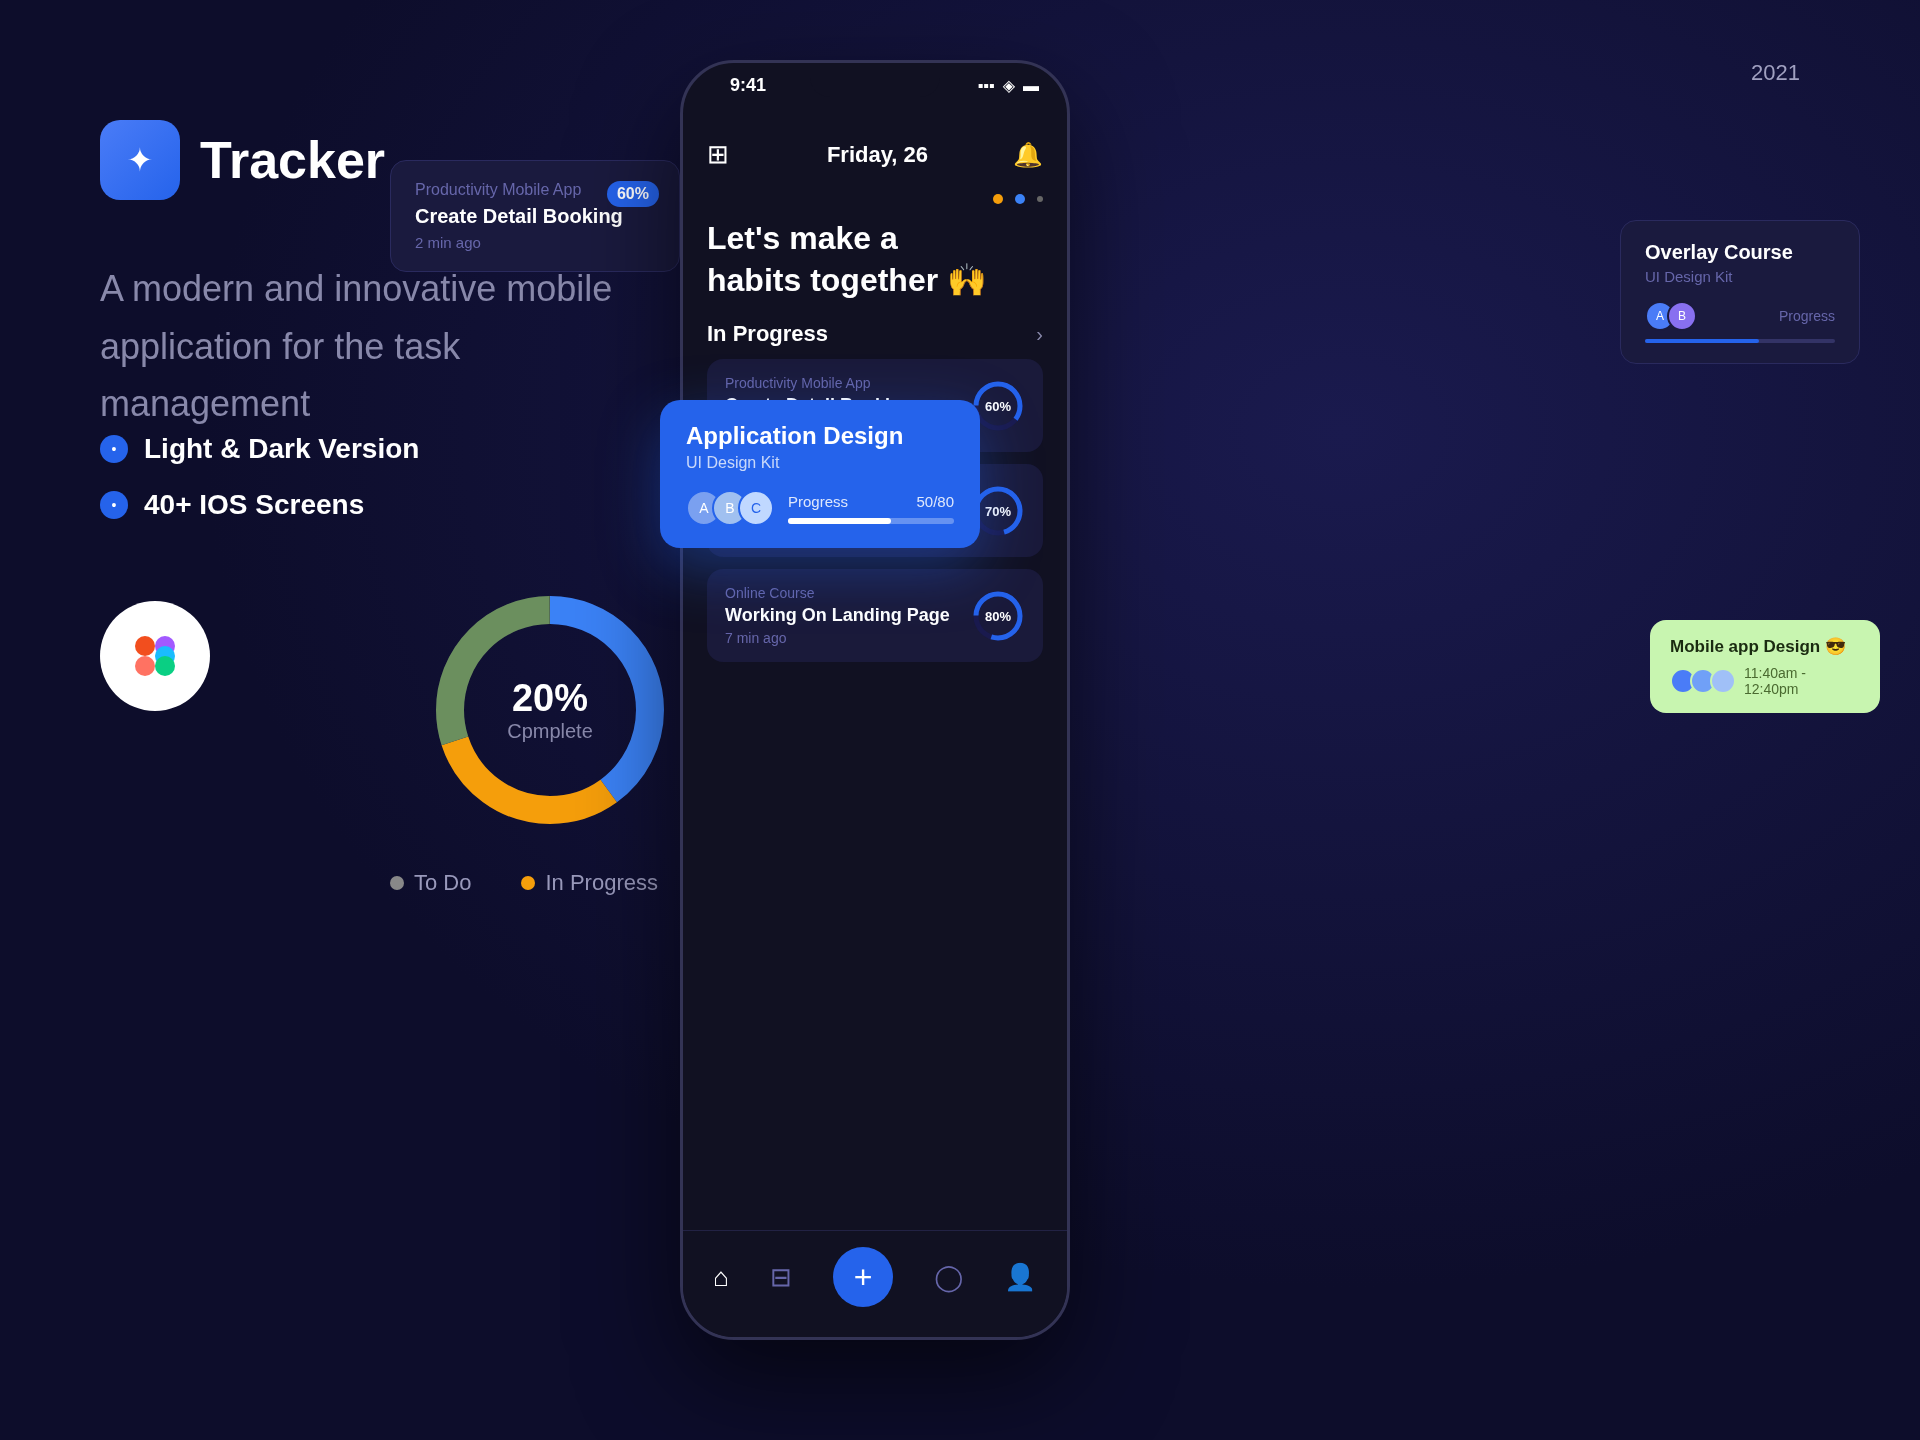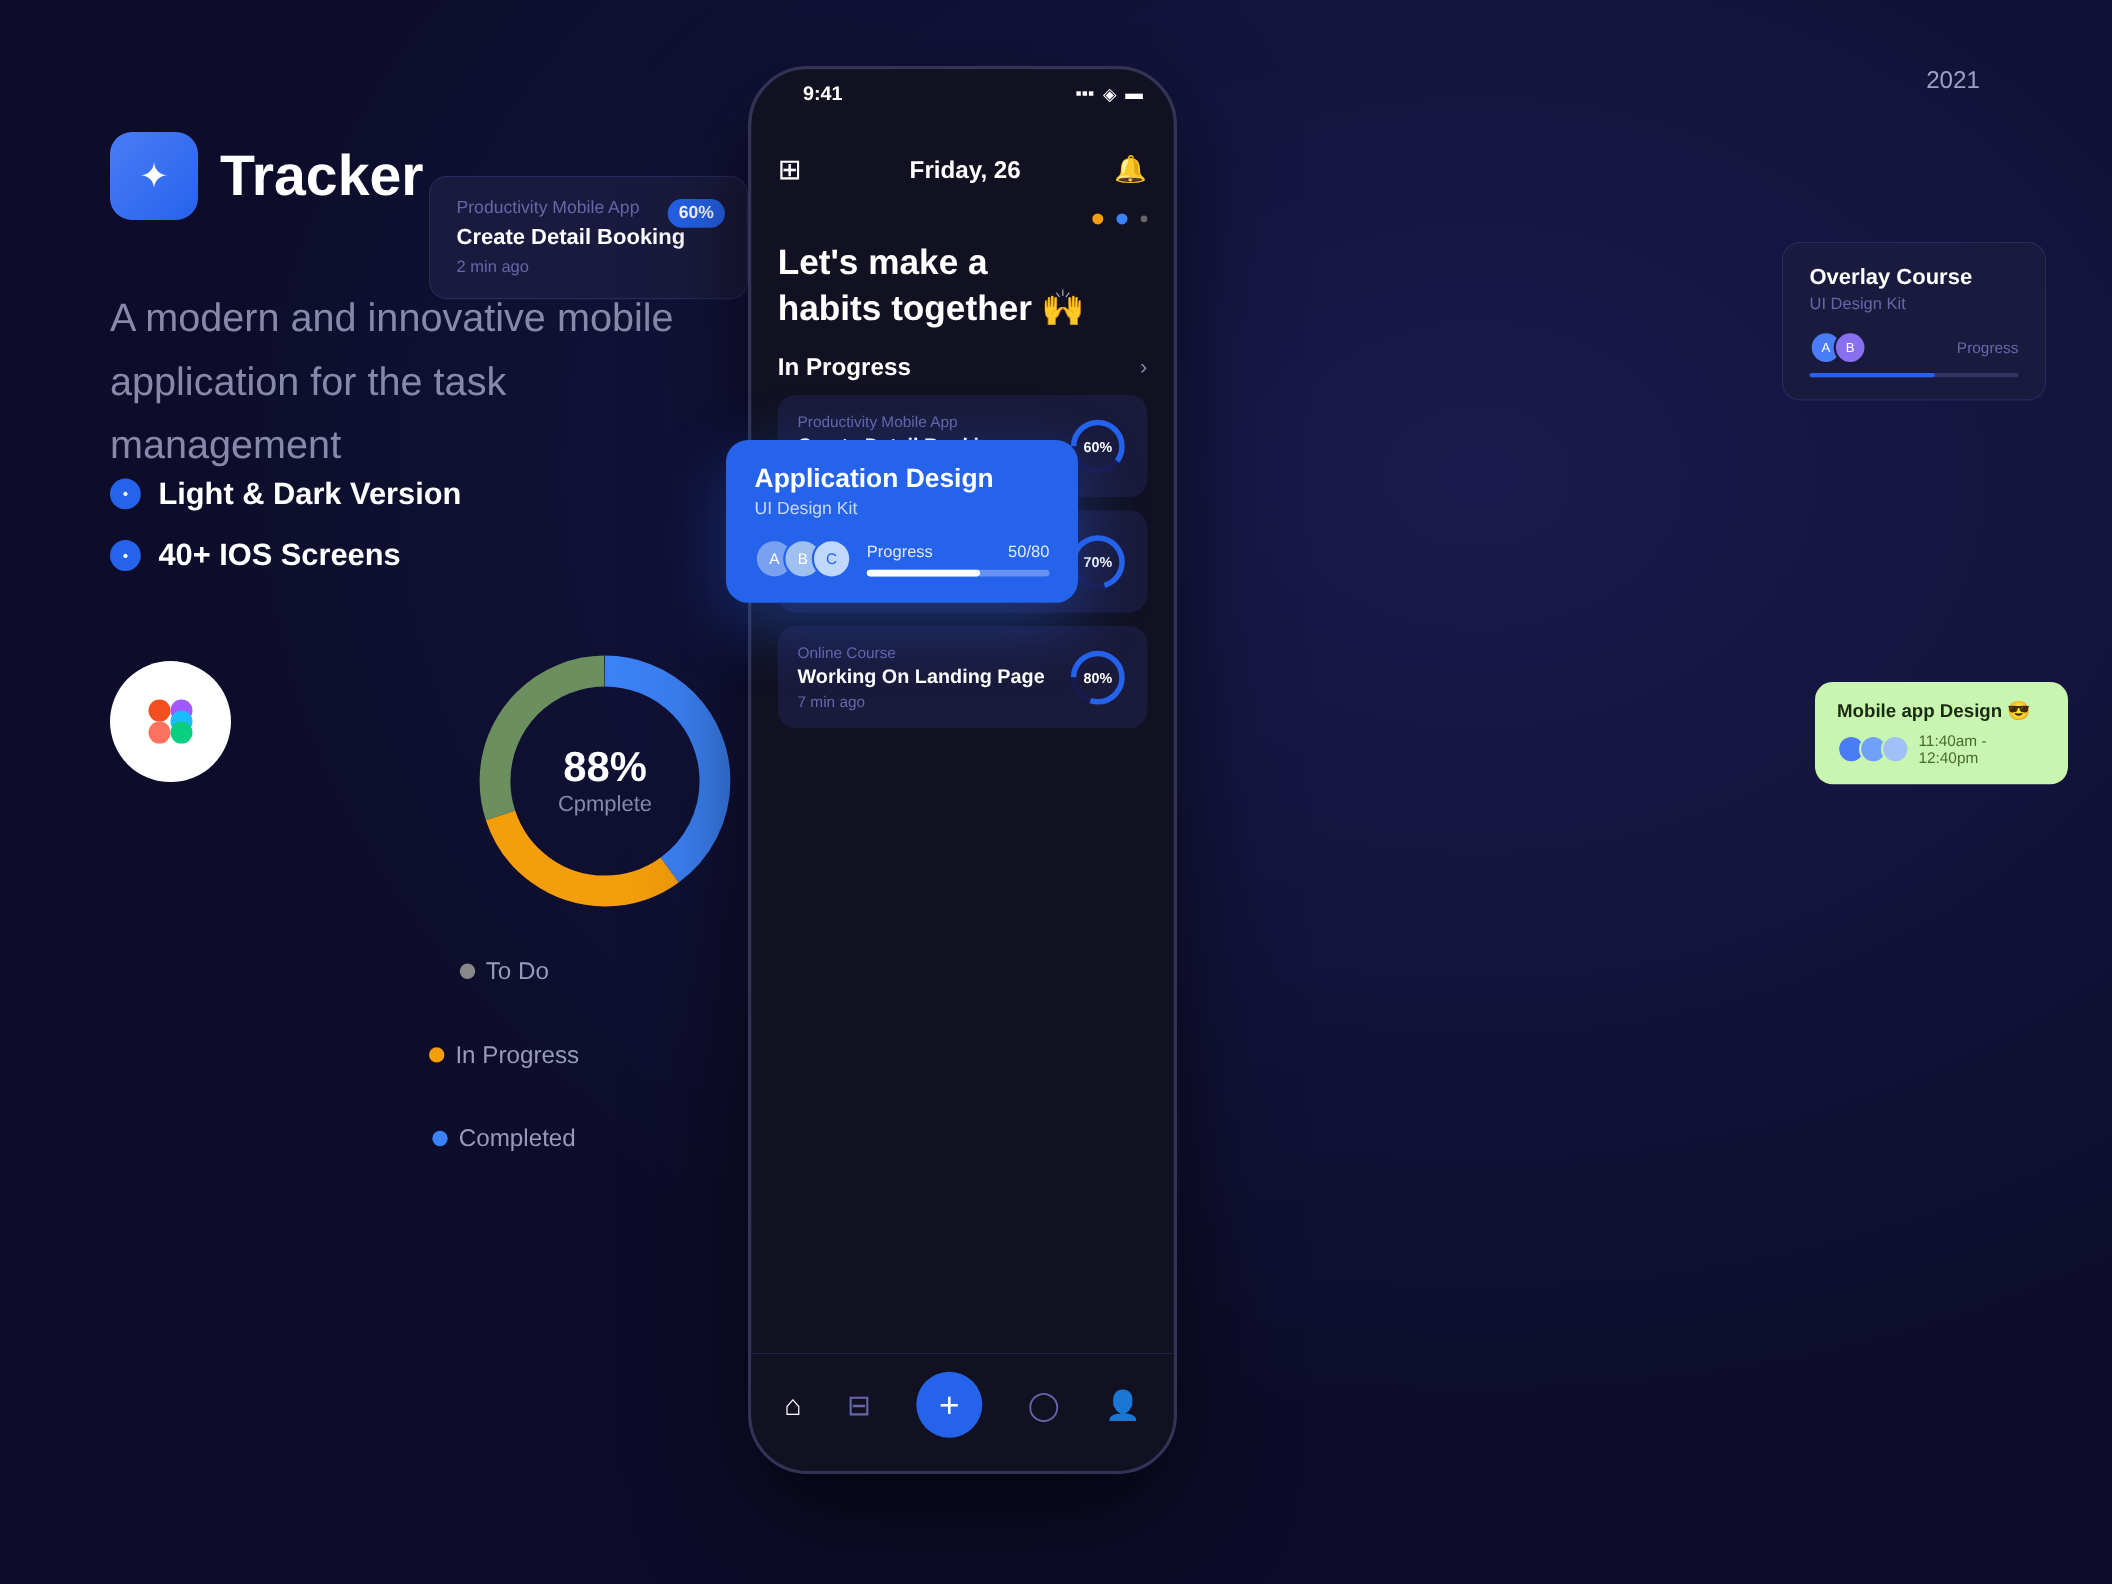--- a/index.html
+++ b/index.html
@@ -164,21 +164,20 @@
     }
 
     
     .legend {
       position: absolute;
       top: 870px;
       left: 390px;
       display: flex;
       gap: 50px;
       align-items: center;
-      flex-direction: column;
     }
     .legend-item {
       display: flex;
       align-items: center;
       gap: 10px;
     }
     .legend-dot {
       width: 14px;
       height: 14px;
       border-radius: 50%;
@@ -567,21 +566,21 @@
 
     <circle cx="130" cy="130" r="100" fill="none" stroke="#1a1a3e" stroke-width="28"></circle>
 
     <circle cx="130" cy="130" r="100" fill="none" stroke="#3b82f6" stroke-width="28" stroke-dasharray="251 377" stroke-dashoffset="0" transform="rotate(-90 130 130)"></circle>
 
     <circle cx="130" cy="130" r="100" fill="none" stroke="#f59e0b" stroke-width="28" stroke-dasharray="188 440" stroke-dashoffset="-251" transform="rotate(-90 130 130)"></circle>
 
     <circle cx="130" cy="130" r="100" fill="none" stroke="#6b8f5e" stroke-width="28" stroke-dasharray="188 440" stroke-dashoffset="-439" transform="rotate(-90 130 130)"></circle>
   </svg>
   <div class="donut-label">
-    <div class="donut-percent">88%</div>
+    <div class="donut-percent">20%</div>
     <div class="donut-sub">Cpmplete</div>
   </div>
 </div>
 
 <div class="legend">
   <div class="legend-item">
     <div class="legend-dot" style="background:#888888;"></div>
     <span class="legend-label">To Do</span>
   </div>
   <div class="legend-item">

